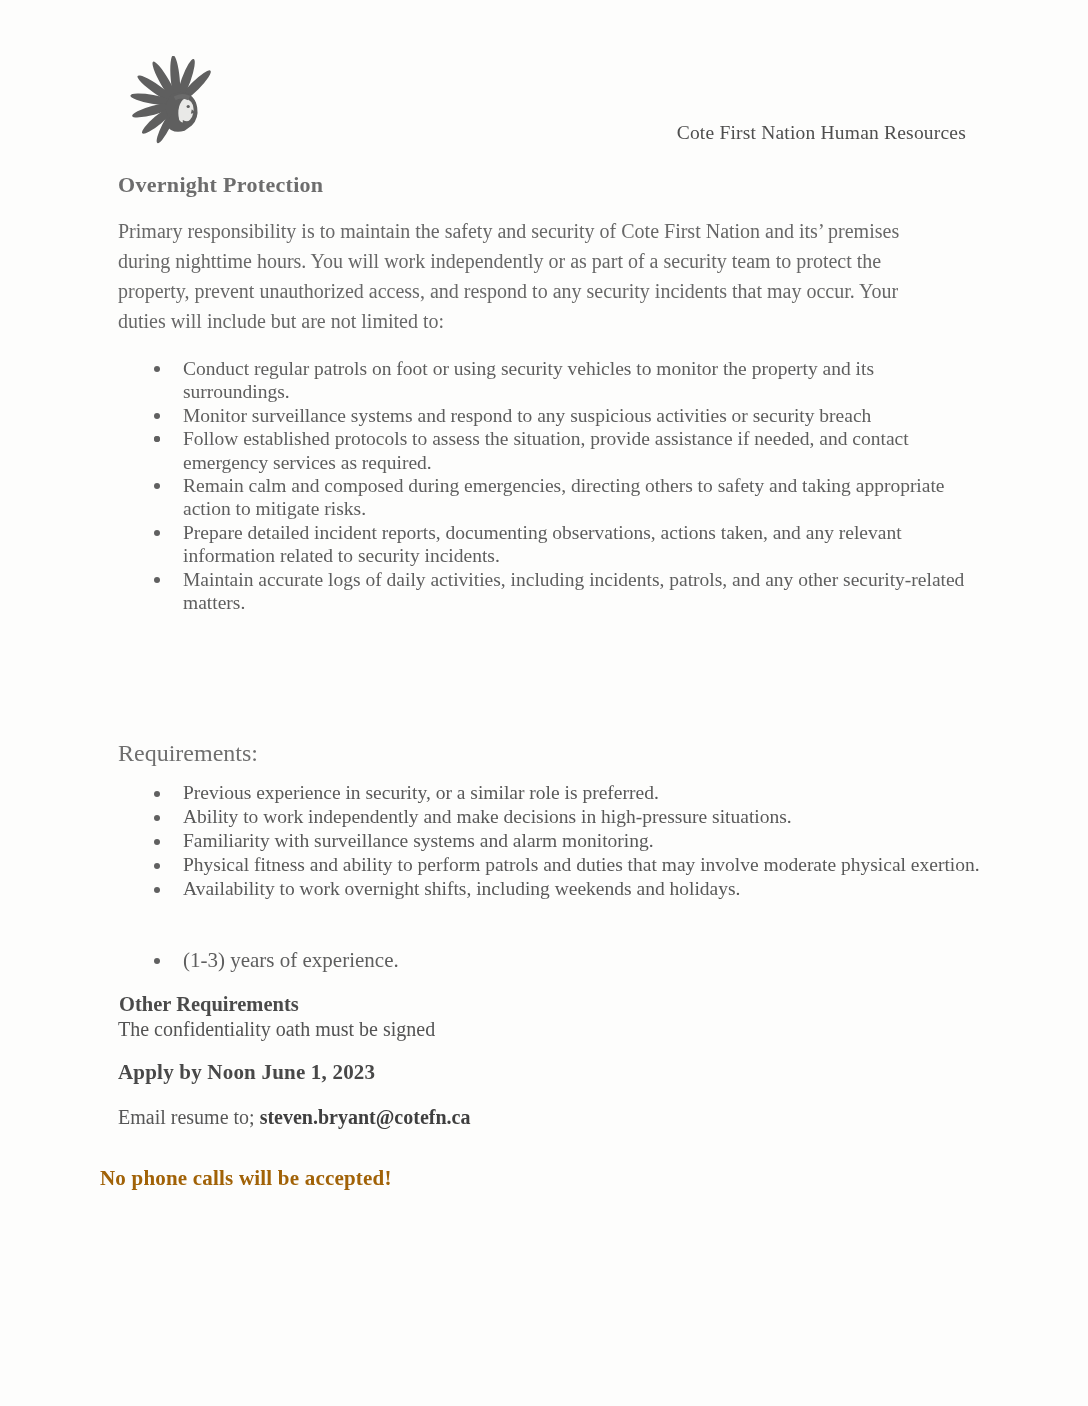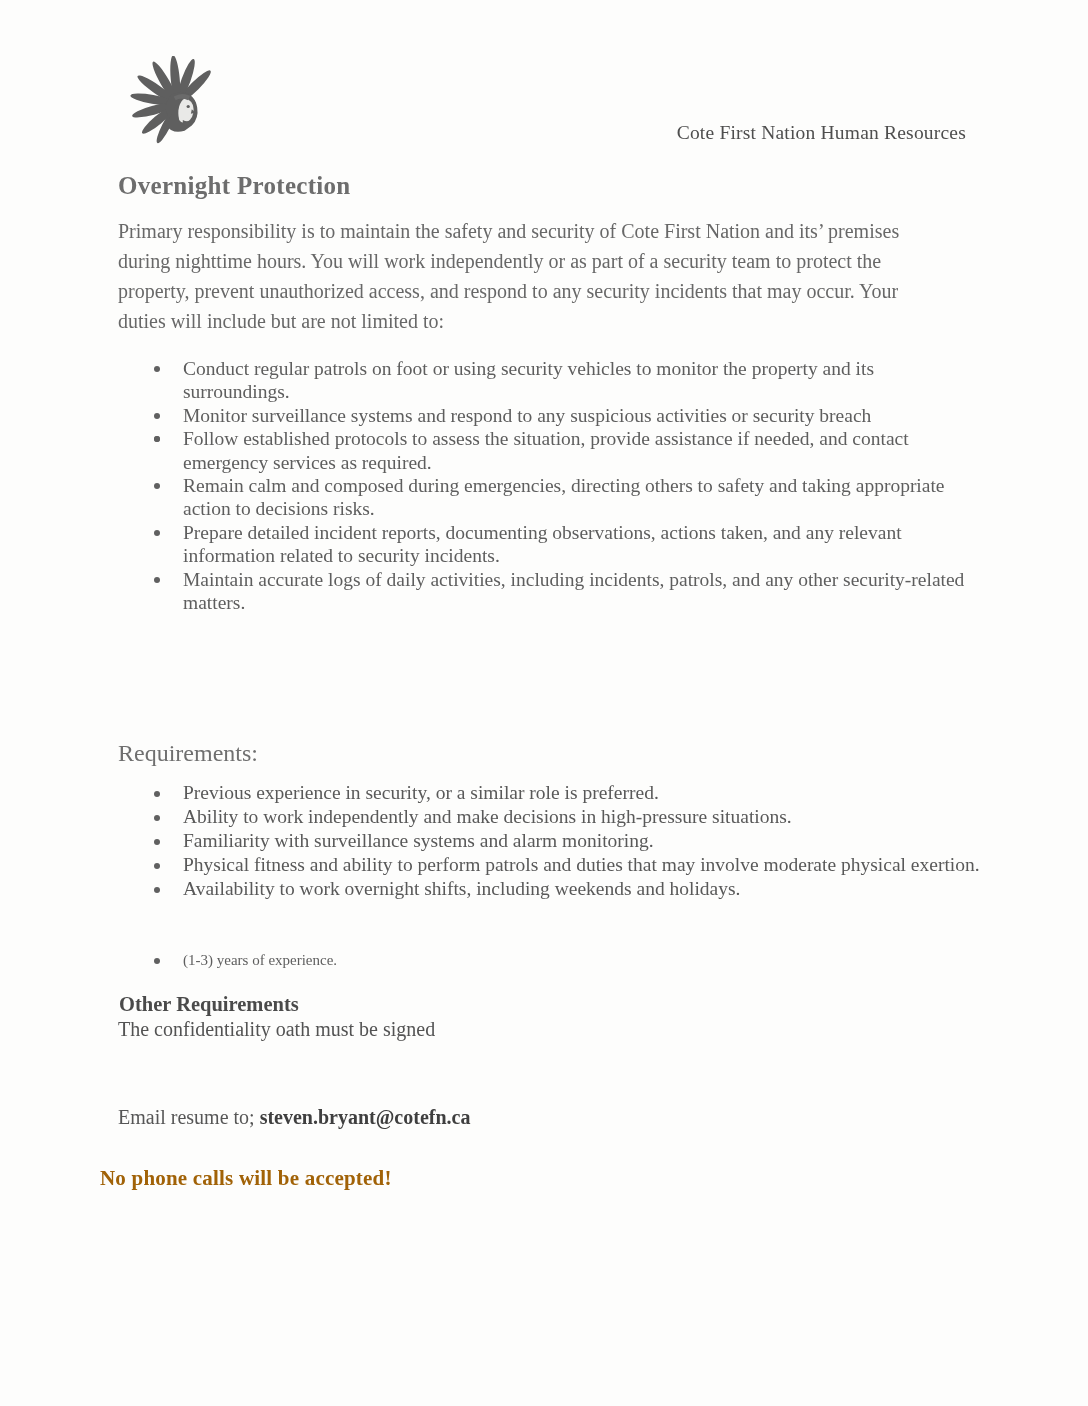--- a/index.html
+++ b/index.html
@@ -12,33 +12,33 @@
     color:#5d5d5d;
     overflow:hidden;
   }
   .logo{position:absolute;left:127px;top:56px;width:90px;height:92px;}
   .org-line{
     position:absolute;top:122px;right:122px;
     font-size:19.5px;color:#4e4e4e;letter-spacing:0.2px;
   }
   .title{
     position:absolute;left:118px;top:172px;margin:0;
-    font-size:25px;font-weight:bold;color:#6d6d6d;letter-spacing:0.3px;
+    font-size:22px;font-weight:bold;color:#6d6d6d;letter-spacing:0.3px;
   }
   .intro{
     position:absolute;left:118px;top:216px;margin:0;
     width:824px;font-size:20px;line-height:30px;color:#686868;
   }
   ul.blist{
     position:absolute;left:118px;margin:0;padding:0;list-style:none;
     width:864px;
   }
   ul.duties{top:357px;font-size:19.5px;line-height:23.4px;color:#5e5e5e;}
   ul.reqs{top:781px;font-size:19.5px;line-height:24px;color:#595959;}
-  ul.exp{top:948px;font-size:15px;line-height:24px;color:#5e5e5e;}
+  ul.exp{top:948px;font-size:21px;line-height:24px;color:#5e5e5e;}
   ul.blist li{position:relative;padding-left:65px;margin:0;}
   .dot{
     position:absolute;left:36px;top:9px;width:6px;height:6px;
     border-radius:50%;background:#606060;
   }
   ul.reqs .dot, ul.exp .dot{top:10px;}
   .req-label{
     position:absolute;left:118px;top:740px;
     font-size:24px;color:#6f6f6f;
   }
@@ -98,21 +98,21 @@
 
   <h1 class="title">Overnight Protection</h1>
 
   <p class="intro">Primary responsibility is to maintain the safety and security of Cote First Nation and its’ premises during nighttime hours. You will work independently or as part of a security team to protect the property, prevent unauthorized access, and respond to any security incidents that may occur. Your duties will include but are not limited to:</p>
 
   <ul class="blist duties">
     <li><span class="dot"></span><span>Conduct regular patrols on foot or using security vehicles to monitor the property and its surroundings.</span></li>
     <li><span class="dot"></span><span>Monitor surveillance systems and respond to any suspicious activities or security breach</span></li>
     <li><span class="dot"></span></li>
     <li><span class="dot"></span><span>Follow established protocols to assess the situation, provide assistance if needed, and contact emergency services as required.</span></li>
-    <li><span class="dot"></span><span>Remain calm and composed during emergencies, directing others to safety and taking appropriate action to decisions risks.</span></li>
+    <li><span class="dot"></span><span>Remain calm and composed during emergencies, directing others to safety and taking appropriate action to mitigate risks.</span></li>
     <li><span class="dot"></span><span>Prepare detailed incident reports, documenting observations, actions taken, and any relevant information related to security incidents.</span></li>
     <li><span class="dot"></span><span>Maintain accurate logs of daily activities, including incidents, patrols, and any other security-related matters.</span></li>
   </ul>
 
   <div class="req-label">Requirements:</div>
 
   <ul class="blist reqs">
     <li><span class="dot"></span><span>Previous experience in security, or a similar role is preferred.</span></li>
     <li><span class="dot"></span><span>Ability to work independently and make decisions in high-pressure situations.</span></li>
     <li><span class="dot"></span><span>Familiarity with surveillance systems and alarm monitoring.</span></li>
@@ -121,20 +121,21 @@
   </ul>
 
   <ul class="blist exp">
     <li><span class="dot"></span><span>(1-3) years of experience.</span></li>
   </ul>
 
   <div class="other-title">Other Requirements</div>
 
   <div class="other-text">The confidentiality oath must be signed</div>
 
+  <div class="apply">Apply by Noon June 1, 2023</div>
 
   <div class="email-line">
     <span>Email resume to; </span><span class="bold">steven.bryant@cotefn.ca</span>
   </div>
 
   <div class="nophone">No phone calls will be accepted!</div>
 
 </div>
 
 </body></html>

